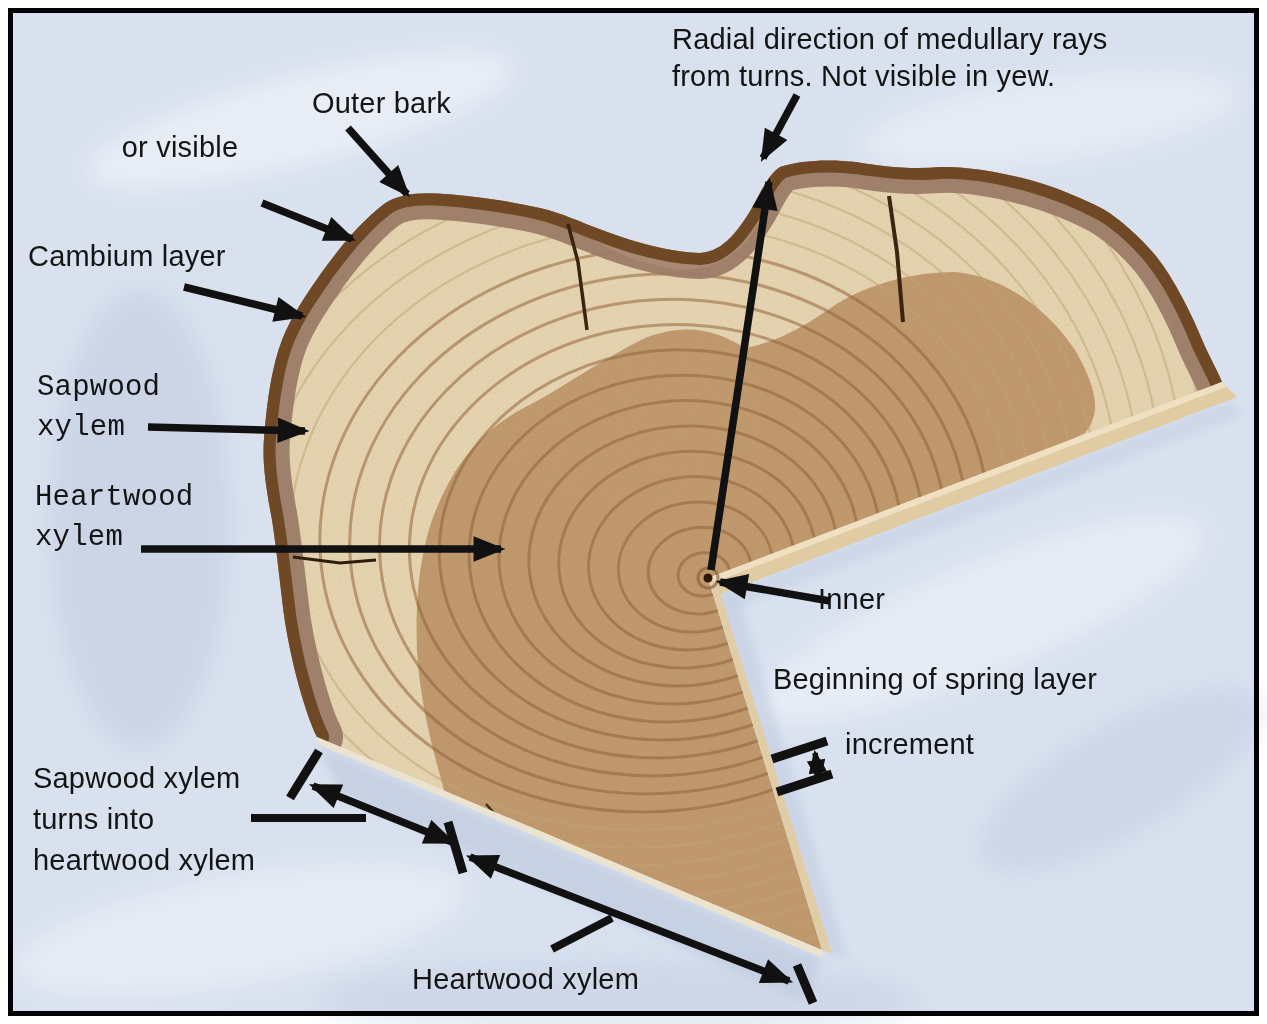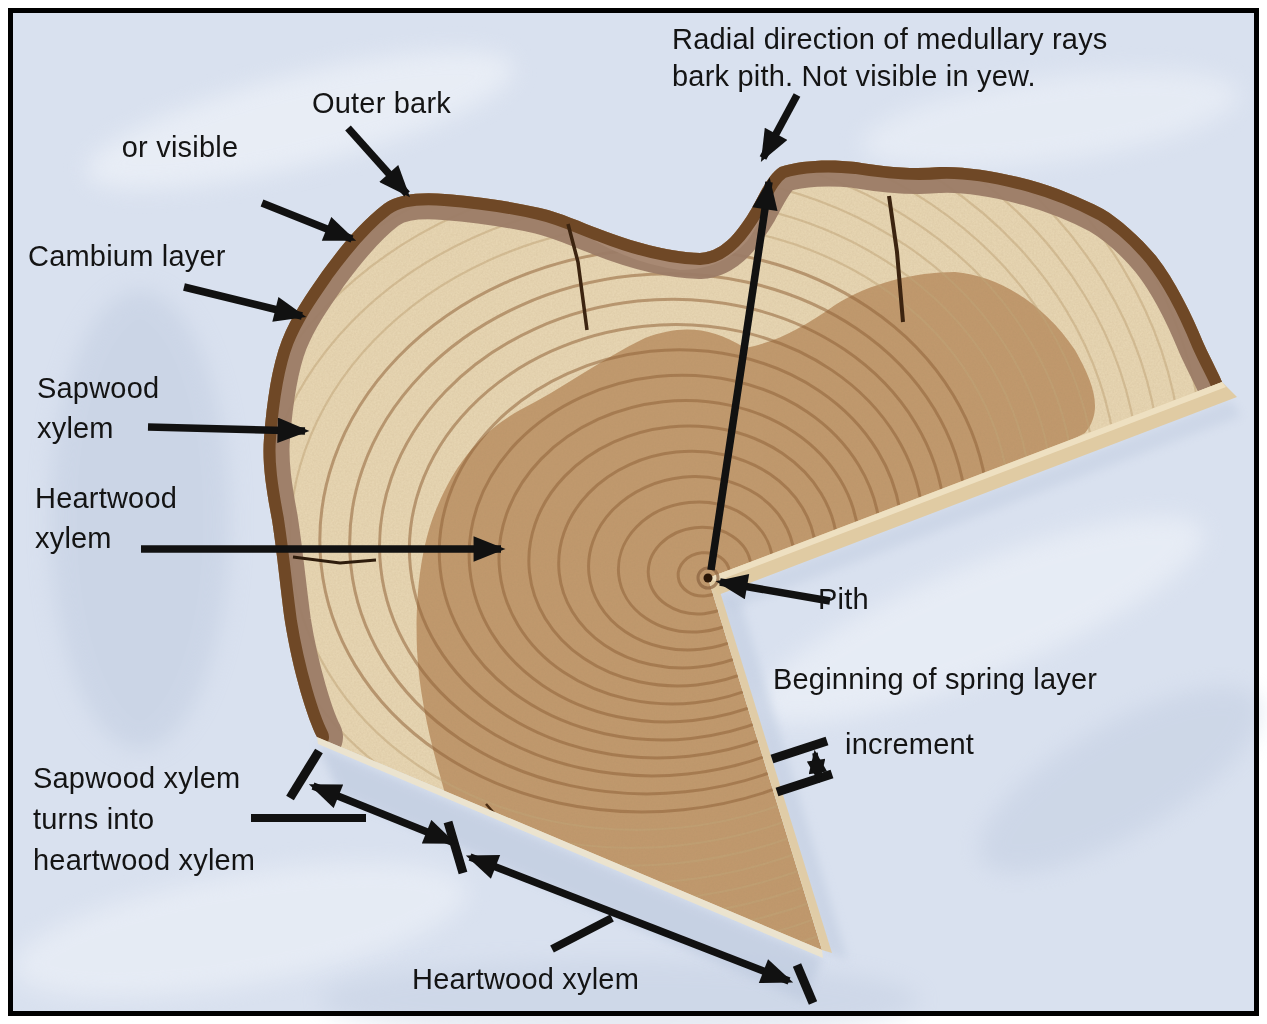--- a/index.html
+++ b/index.html
@@ -1,21 +1,21 @@
 <!DOCTYPE html>
 <html style="--frame: #000000; --cloth: #d9e1ef; --cloth-shadow: #bfcbdf; --cloth-highlight: #f2f5fa; --bark-outer: #6f4826; --bark-inner: #9b7b66; --bark-dip: #a98a74; --sapwood: #ead9b6; --heartwood: #c29a6e; --ring-heartwood: #8f6136; --ring-sapwood: #c2a577; --cut-face: #e0cba3; --pith-dot: #2a1708; --annotation: #111111;"><head>
 <meta charset="utf-8">
 <style>
   html,body{margin:0;padding:0;background:#ffffff;}
   .stage{position:relative;width:1267px;height:1024px;overflow:hidden;
          font-family:"Liberation Sans",sans-serif;background:#fff;}
   .stage svg{position:absolute;left:0;top:0;}
   .label{position:absolute;font-size:29px;line-height:37px;color:#141414;
          white-space:nowrap;letter-spacing:0.2px;}
-  .lh40{line-height:40px;}
+  .lh40{line-height:40px;font-family:Liberation Mono, monospace;}
   .lh38{line-height:38px;}
   .lh41{line-height:41px;}
   .center{text-align:center;}
   .label span{display:block;}
 </style>
 </head>
 <body>
 
 <div class="stage">
 
@@ -172,21 +172,21 @@
     <line x1="470" y1="857" x2="789" y2="981" stroke-width="7.5" marker-start="url(#ah)" marker-end="url(#ah)"></line>
     <line x1="797" y1="965" x2="813" y2="1003" stroke-width="9"></line>
     <line x1="552" y1="949" x2="612" y2="918" stroke-width="8"></line>
   </g>
 
   <rect x="10.5" y="10.5" width="1246" height="1003" fill="none" stroke="var(--frame)" stroke-width="5"></rect>
 </svg>
 
 <div class="label" style="left:672px;top:21px;">
   <span>Radial direction of medullary rays</span>
-  <span>bark pith. Not visible in yew.</span>
+  <span>from turns. Not visible in yew.</span>
 </div>
 
 <div class="label" style="left:312px;top:85px;">
   <span>Outer bark</span>
 </div>
 
 <div class="label center" style="left:98px;top:128px;width:164px;line-height:39px;">
   <span>or visible</span>
 </div>
 
@@ -198,21 +198,21 @@
   <span>Sapwood</span>
   <span>xylem</span>
 </div>
 
 <div class="label lh40" style="left:35px;top:478px;">
   <span>Heartwood</span>
   <span>xylem</span>
 </div>
 
 <div class="label" style="left:818px;top:581px;">
-  <span>Pith</span>
+  <span>Inner</span>
 </div>
 
 <div class="label" style="left:773px;top:661px;">
   <span>Beginning of spring layer</span>
 </div>
 
 <div class="label lh38" style="left:845px;top:725px;">
   <span>increment</span>
 </div>
 

